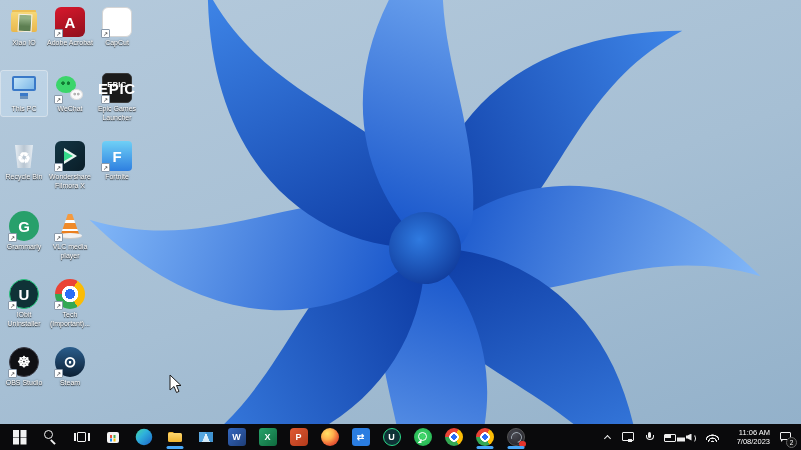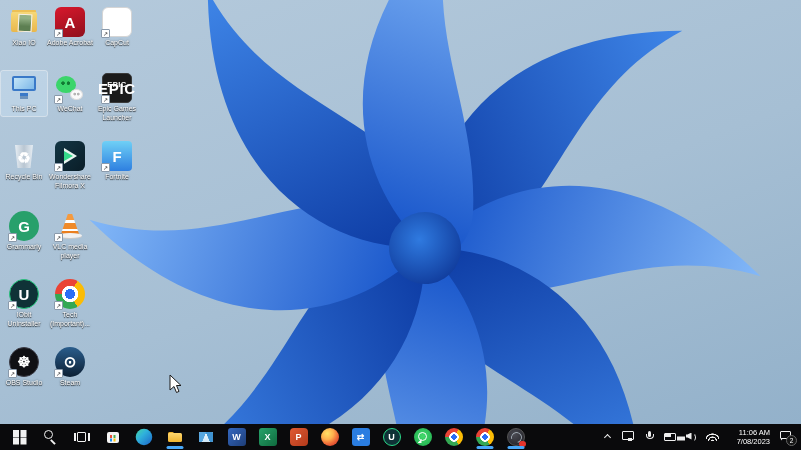--- a/index.html
+++ b/index.html
@@ -148,21 +148,21 @@
         radial-gradient(circle at 50% 50%,#2a6df5 0 2.6px,#fff 2.6px 4.6px,rgba(0,0,0,0) 4.9px),
         conic-gradient(from -90deg,#ea4335 0 120deg,#fbbc05 120deg 240deg,#34a853 240deg 360deg)}
   .t-recorder{border-radius:50%;background:radial-gradient(circle at 40% 35%,#4a4a52,#1d1d22);
         border:1px solid #555;box-sizing:border-box}
   .t-recorder::before{content:"";position:absolute;left:3px;top:3px;width:9px;height:9px;
         border:1.3px solid #9aa4ad;border-radius:50%;border-bottom-color:transparent;transform:rotate(30deg)}
   .t-recorder::after{content:"";position:absolute;right:-2px;bottom:-2px;width:6.5px;height:6.5px;
         border-radius:50%;background:#e5342c}
 
   
-  .tray{margin-left:auto;display:flex;align-items:flex-start;gap:7px;padding-right:3px}
+  .tray{margin-left:auto;display:flex;align-items:center;gap:7px;padding-right:3px}
   .titem{display:flex;align-items:center;justify-content:center;width:14px;height:16px;position:relative;cursor:pointer}
   .y-chev{width:8px;height:8px;position:relative}
   .y-chev::before{content:"";position:absolute;left:1.5px;top:2.5px;width:4px;height:4px;
         border-left:1.4px solid #eee;border-top:1.4px solid #eee;transform:rotate(45deg)}
   .y-cast{width:12px;height:10px;position:relative}
   .y-cast::before{content:"";position:absolute;inset:0 0 1px 0;border:1.2px solid #eee;border-radius:1px}
   .y-cast::after{content:"";position:absolute;right:2px;bottom:0;width:4px;height:3px;background:#eee}
   .y-mic{width:8px;height:11px;position:relative}
   .y-mic::before{content:"";position:absolute;left:2.5px;top:0;width:3px;height:6px;background:#eee;border-radius:2px}
   .y-mic::after{content:"";position:absolute;left:1px;top:3px;width:6px;height:4.5px;border:1.2px solid #eee;

